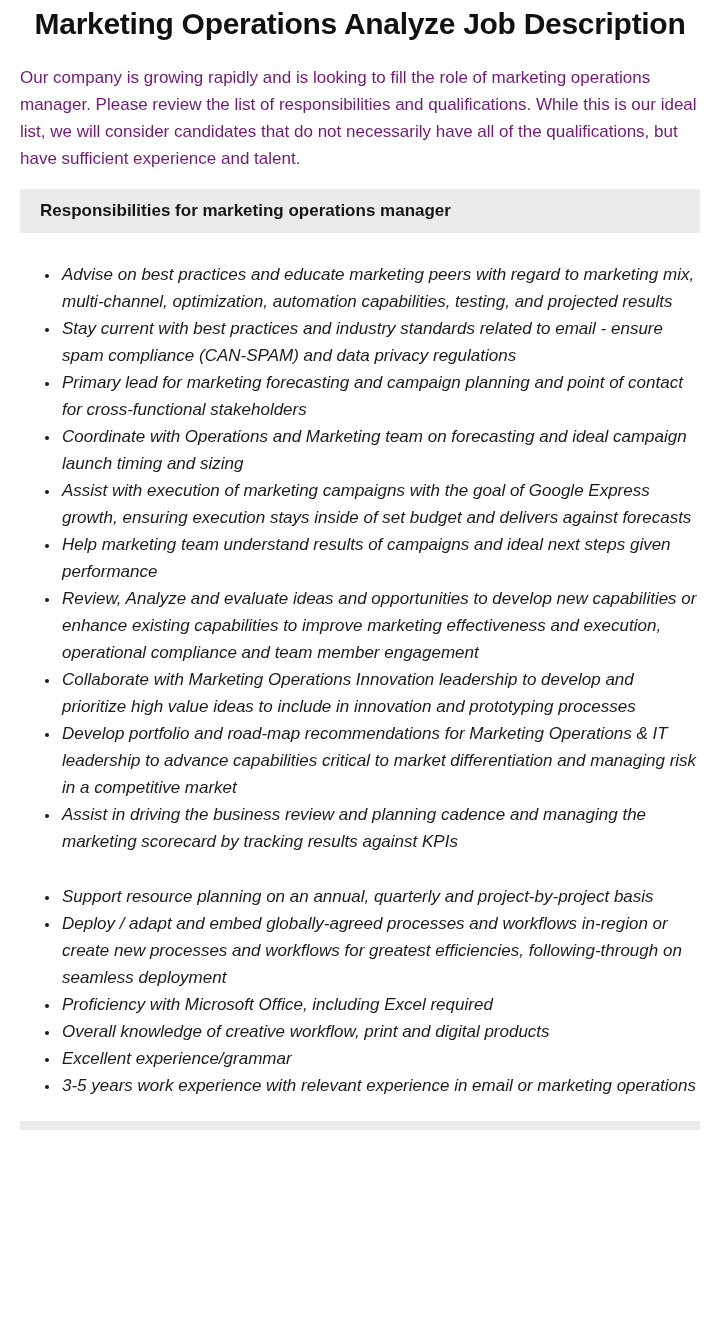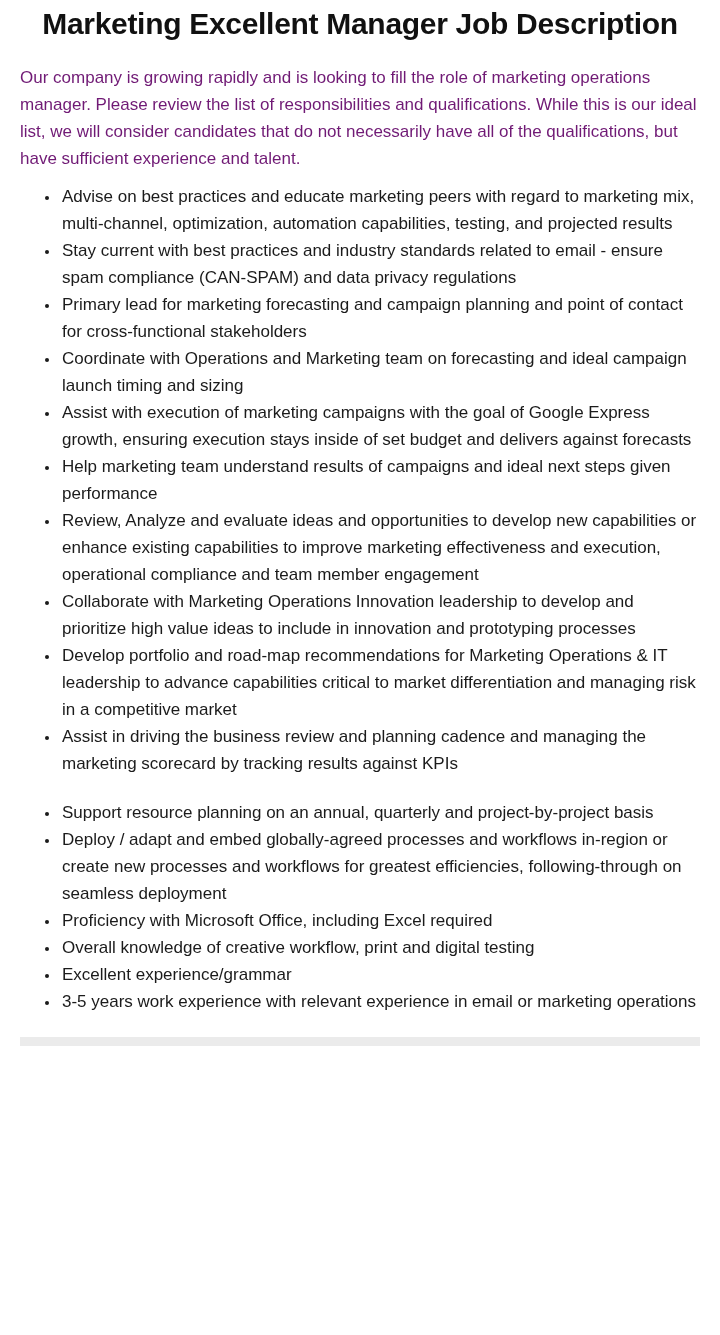--- a/index.html
+++ b/index.html
@@ -38,69 +38,71 @@
   .section-heading {
     background: #ebebeb;
     font-size: 17px;
     line-height: 20px;
     font-weight: 700;
     padding: 12px 20px 12px 20px;
     margin-top: 17px;
     color: #161616;
   }
   ul.bullet-list {
-    margin: 11px 0 22px 0;
+    margin: 28px 0 22px 0;
     padding: 0 0 0 40px;
     font-size: 17px;
     line-height: 27px;
     color: #1b1b1b;
+    font-style: italic;
   }
   ul.bullet-list li {
     margin: 0;
     padding: 0 0 0 2px;
   }
   ul.bullet-list li::marker {
     font-size: 14px;
   }
   .bottom-partial-bar {
     height: 9px;
     background: #ebebeb;
     margin-top: 17px;
   }
 </style>
 </head>
 <body>
 
 <div class="page">
 
-  <h1 class="doc-title">Marketing Excellent Manager Job Description</h1>
+  <h1 class="doc-title">Marketing Operations Analyze Job Description</h1>
 
   <p class="intro">Our company is growing rapidly and is looking to fill the role of marketing operations manager. Please review the list of responsibilities and qualifications. While this is our ideal list, we will consider candidates that do not necessarily have all of the qualifications, but have sufficient experience and talent.</p>
 
   <div class="section">
+    <div class="section-heading">Responsibilities for marketing operations manager</div>
     <ul class="bullet-list">
       <li>Advise on best practices and educate marketing peers with regard to marketing mix, multi-channel, optimization, automation capabilities, testing, and projected results</li>
       <li>Stay current with best practices and industry standards related to email - ensure spam compliance (CAN-SPAM) and data privacy regulations</li>
       <li>Primary lead for marketing forecasting and campaign planning and point of contact for cross-functional stakeholders</li>
       <li>Coordinate with Operations and Marketing team on forecasting and ideal campaign launch timing and sizing</li>
       <li>Assist with execution of marketing campaigns with the goal of Google Express growth, ensuring execution stays inside of set budget and delivers against forecasts</li>
       <li>Help marketing team understand results of campaigns and ideal next steps given performance</li>
       <li>Review, Analyze and evaluate ideas and opportunities to develop new capabilities or enhance existing capabilities to improve marketing effectiveness and execution, operational compliance and team member engagement</li>
       <li>Collaborate with Marketing Operations Innovation leadership to develop and prioritize high value ideas to include in innovation and prototyping processes</li>
       <li>Develop portfolio and road-map recommendations for Marketing Operations &amp; IT leadership to advance capabilities critical to market differentiation and managing risk in a competitive market</li>
       <li>Assist in driving the business review and planning cadence and managing the marketing scorecard by tracking results against KPIs</li>
     </ul>
   </div>
 
   <div class="section">
     <ul class="bullet-list">
       <li>Support resource planning on an annual, quarterly and project-by-project basis</li>
       <li>Deploy / adapt and embed globally-agreed processes and workflows in-region or create new processes and workflows for greatest efficiencies, following-through on seamless deployment</li>
       <li>Proficiency with Microsoft Office, including Excel required</li>
-      <li>Overall knowledge of creative workflow, print and digital testing</li>
+      <li>Overall knowledge of creative workflow, print and digital products</li>
       <li>Excellent experience/grammar</li>
       <li>3-5 years work experience with relevant experience in email or marketing operations</li>
     </ul>
   </div>
 
   <div class="bottom-partial-bar"></div>
 
 </div>
 
 </body></html>

